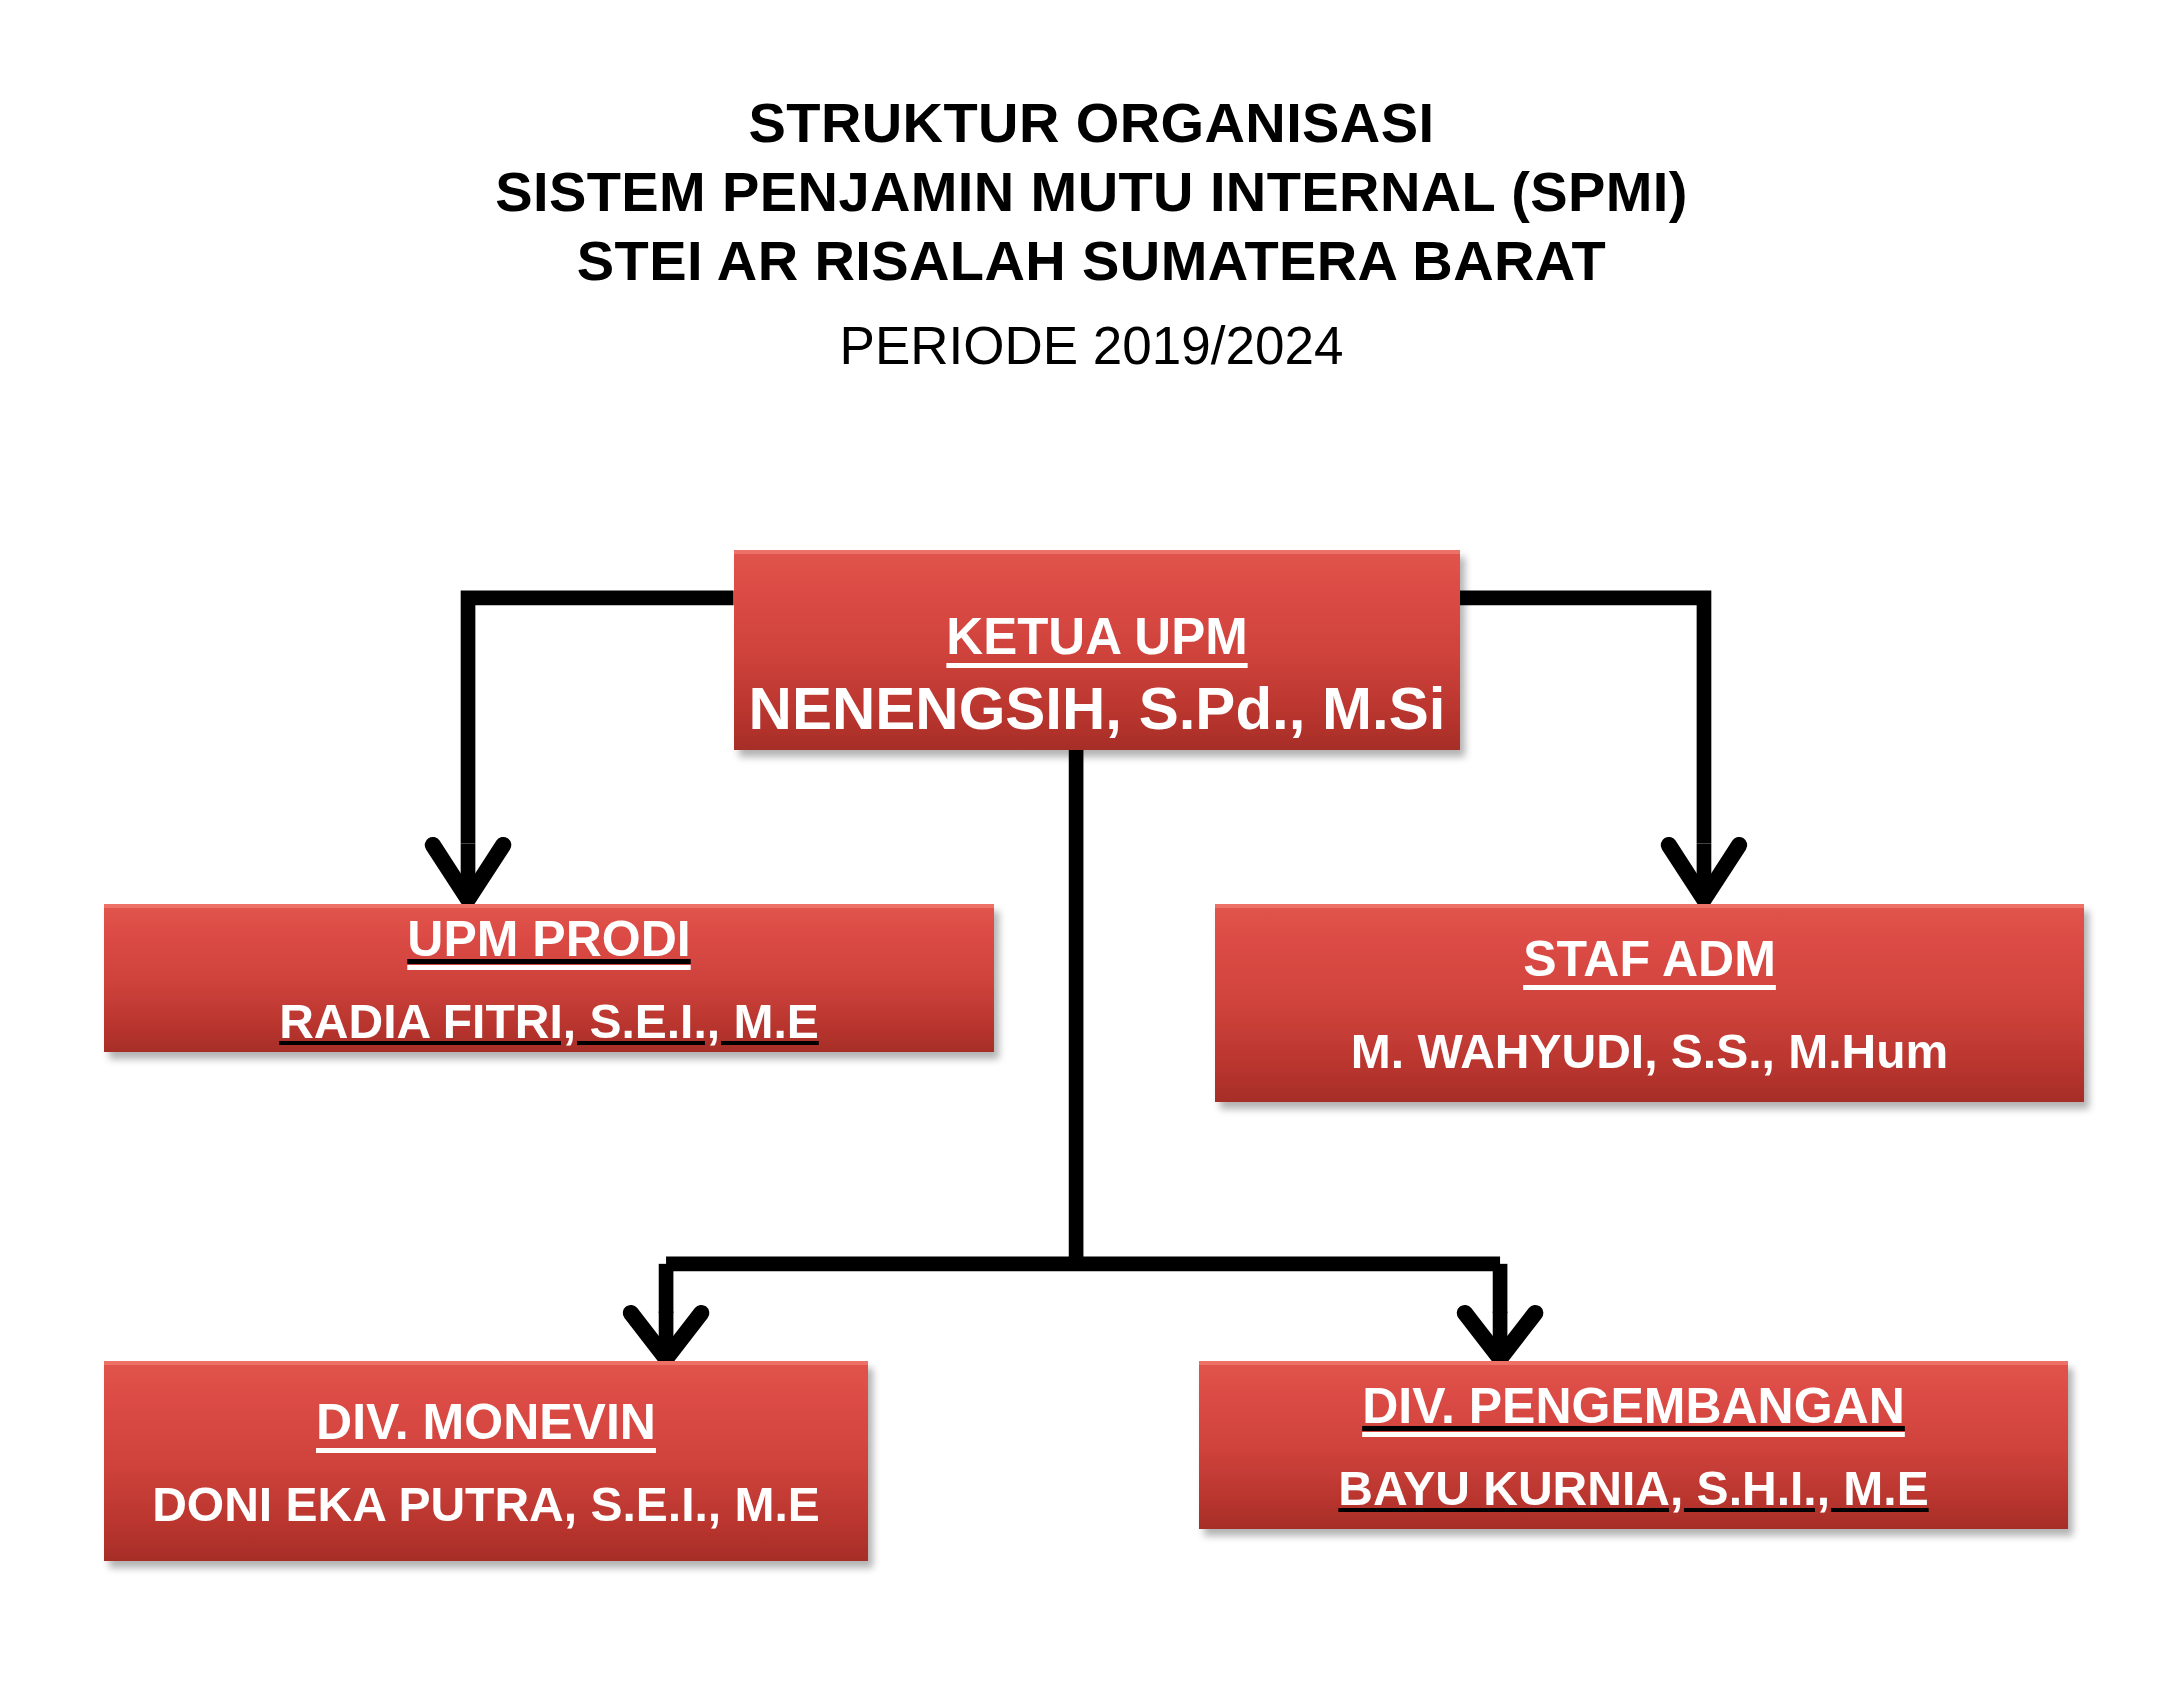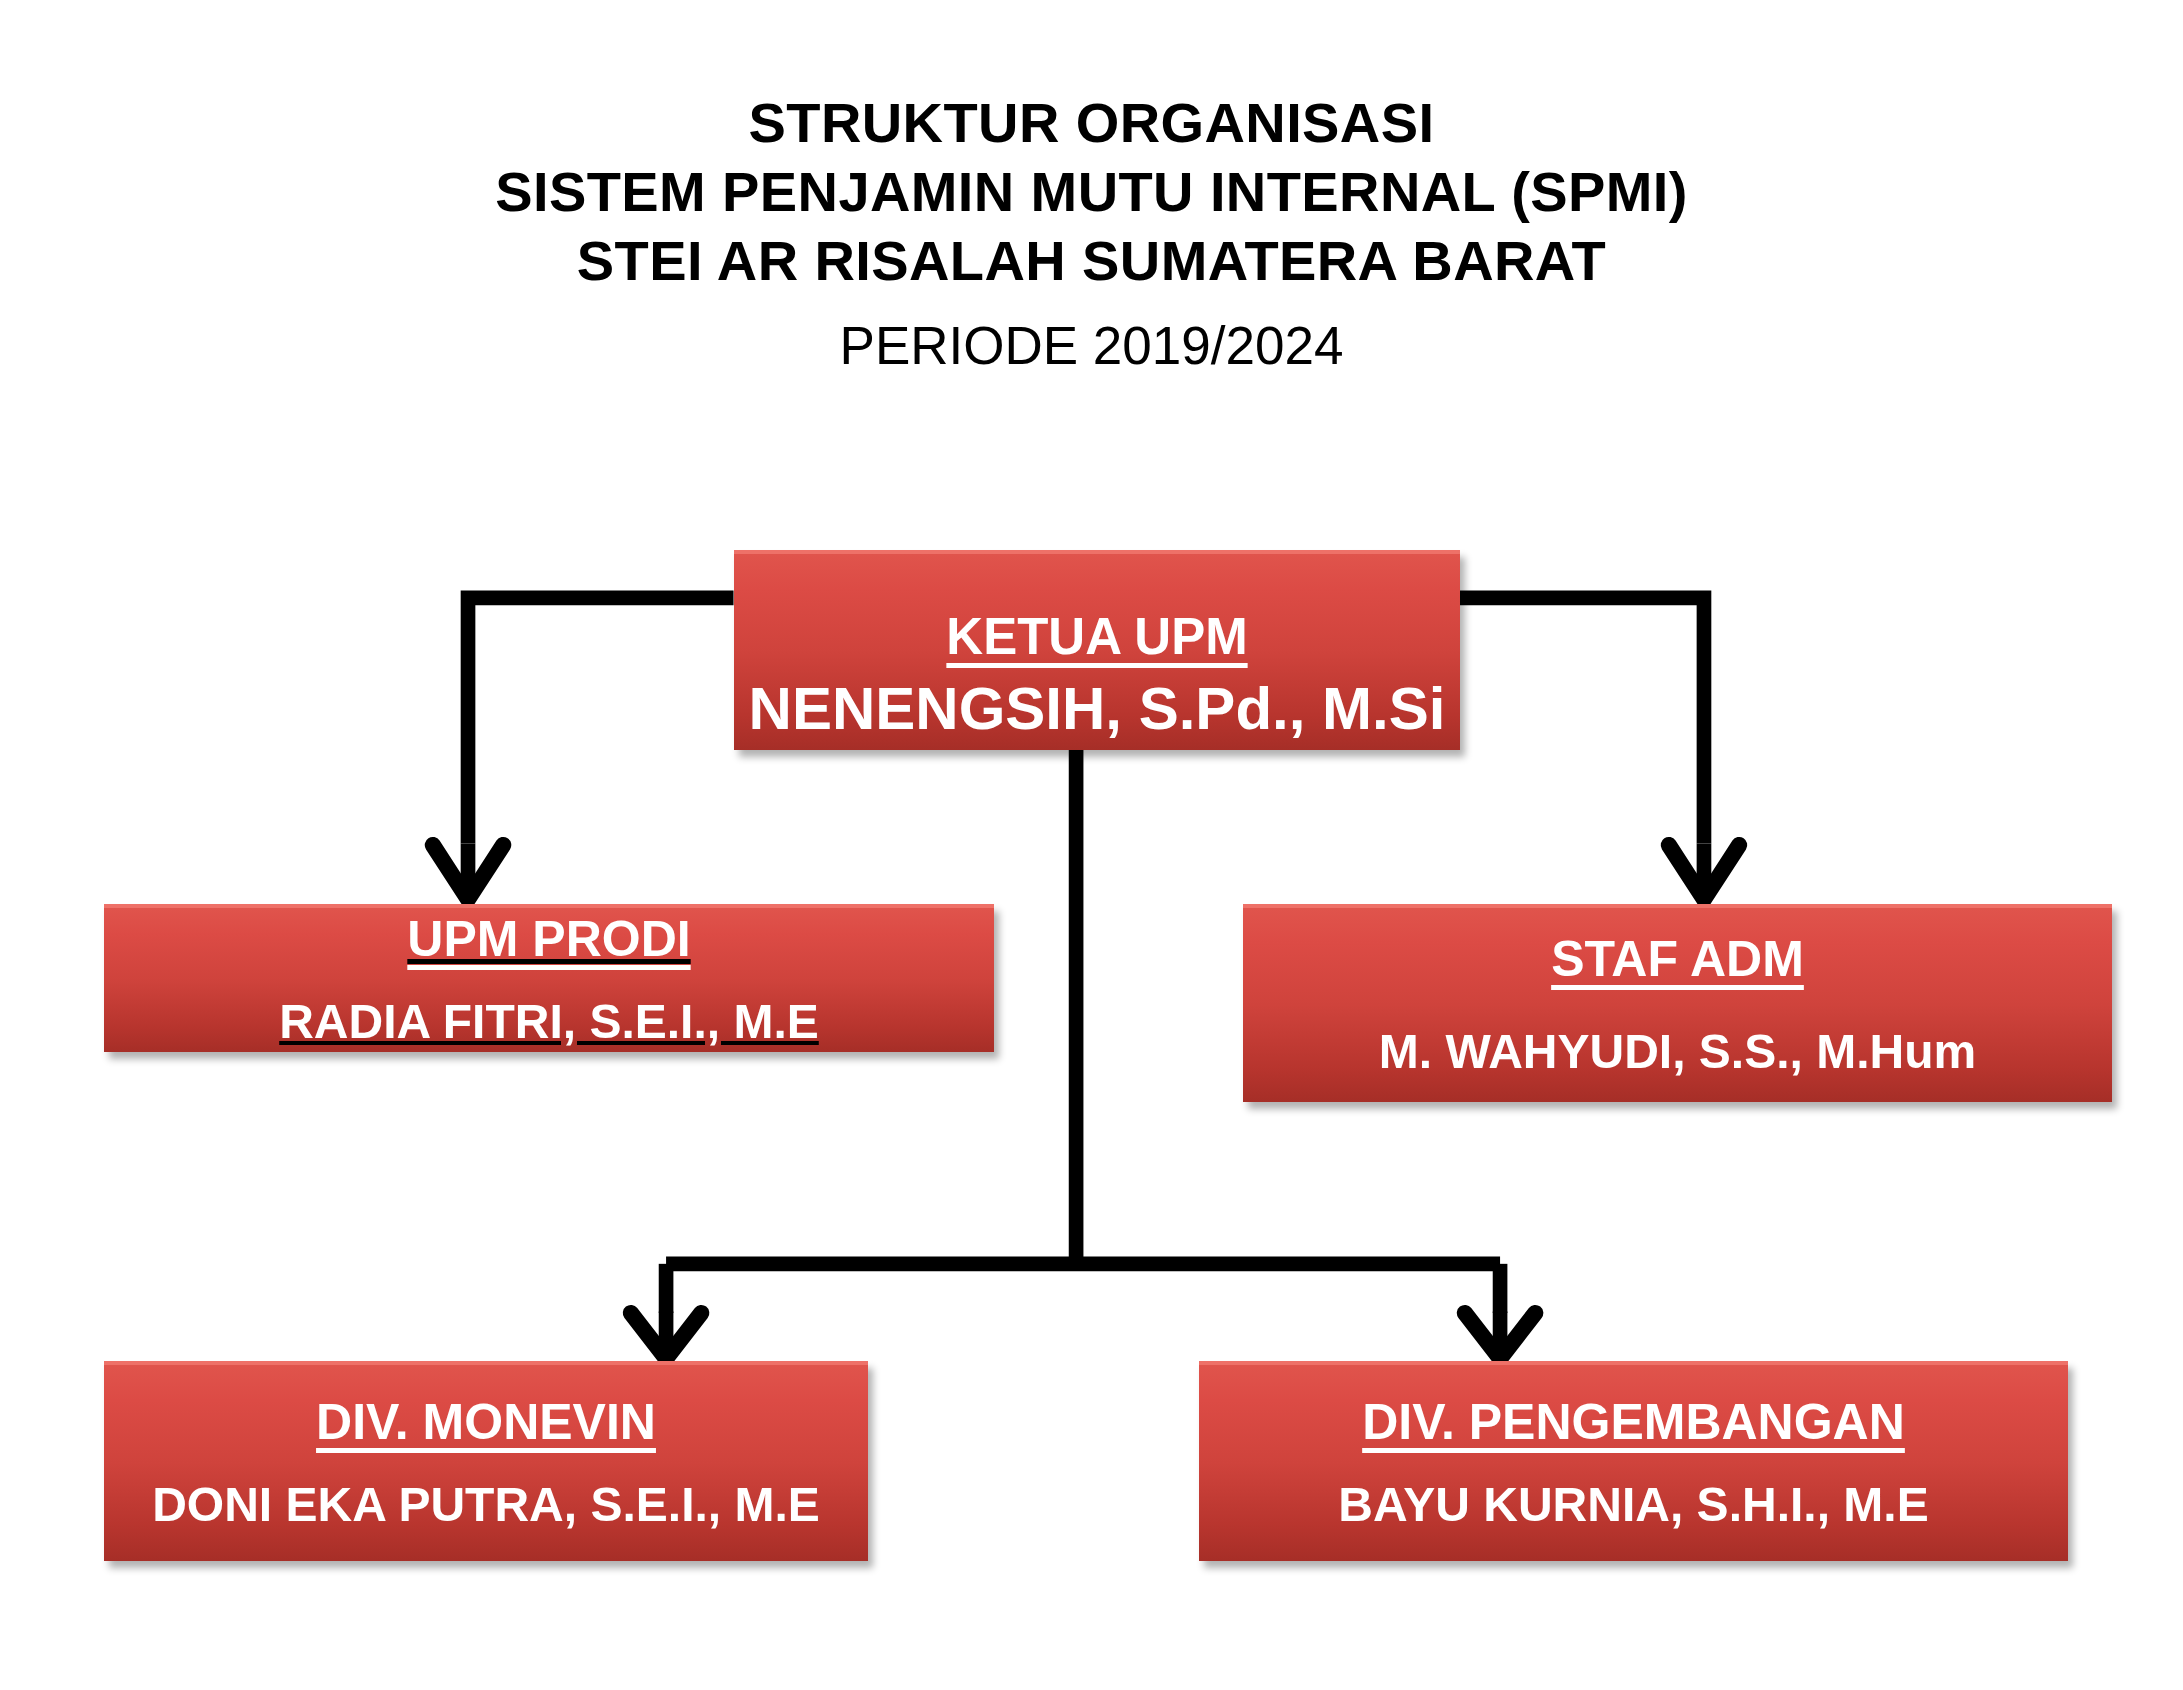--- a/index.html
+++ b/index.html
@@ -97,23 +97,23 @@
     font-weight: bold;
     font-size: 48px;
     line-height: 57px;
     margin-top: 24px;
     white-space: nowrap;
   }
 
   
   #box-ketua        { left: 734px; top: 550px;  width: 726px;  height: 200px; }
   #box-upm-prodi    { left: 104px;  top: 904px; width: 890px; height: 148px; text-decoration: underline; }
-  #box-staf-adm     { left: 1243px; top: 904px; width: 869px; height: 198px; gap: 10px; }
+  #box-staf-adm     { left: 1215px; top: 904px; width: 869px; height: 198px; gap: 10px; }
   #box-monevin      { left: 104px;  top: 1361px; width: 764px; height: 200px; }
-  #box-pengembangan { left: 1199px; top: 1361px; width: 869px; height: 200px; }
+  #box-pengembangan { left: 1199px; top: 1361px; width: 869px; height: 168px; text-decoration: underline; }
 
   #box-ketua .node-title { font-size: 51px; margin-top: 40px; }
   #box-ketua .node-name  { font-size: 60px; margin-top: 14.7px; }
 </style>
 </head>
 <body>
 
 <div id="canvas">
 
   <div id="title-block">

